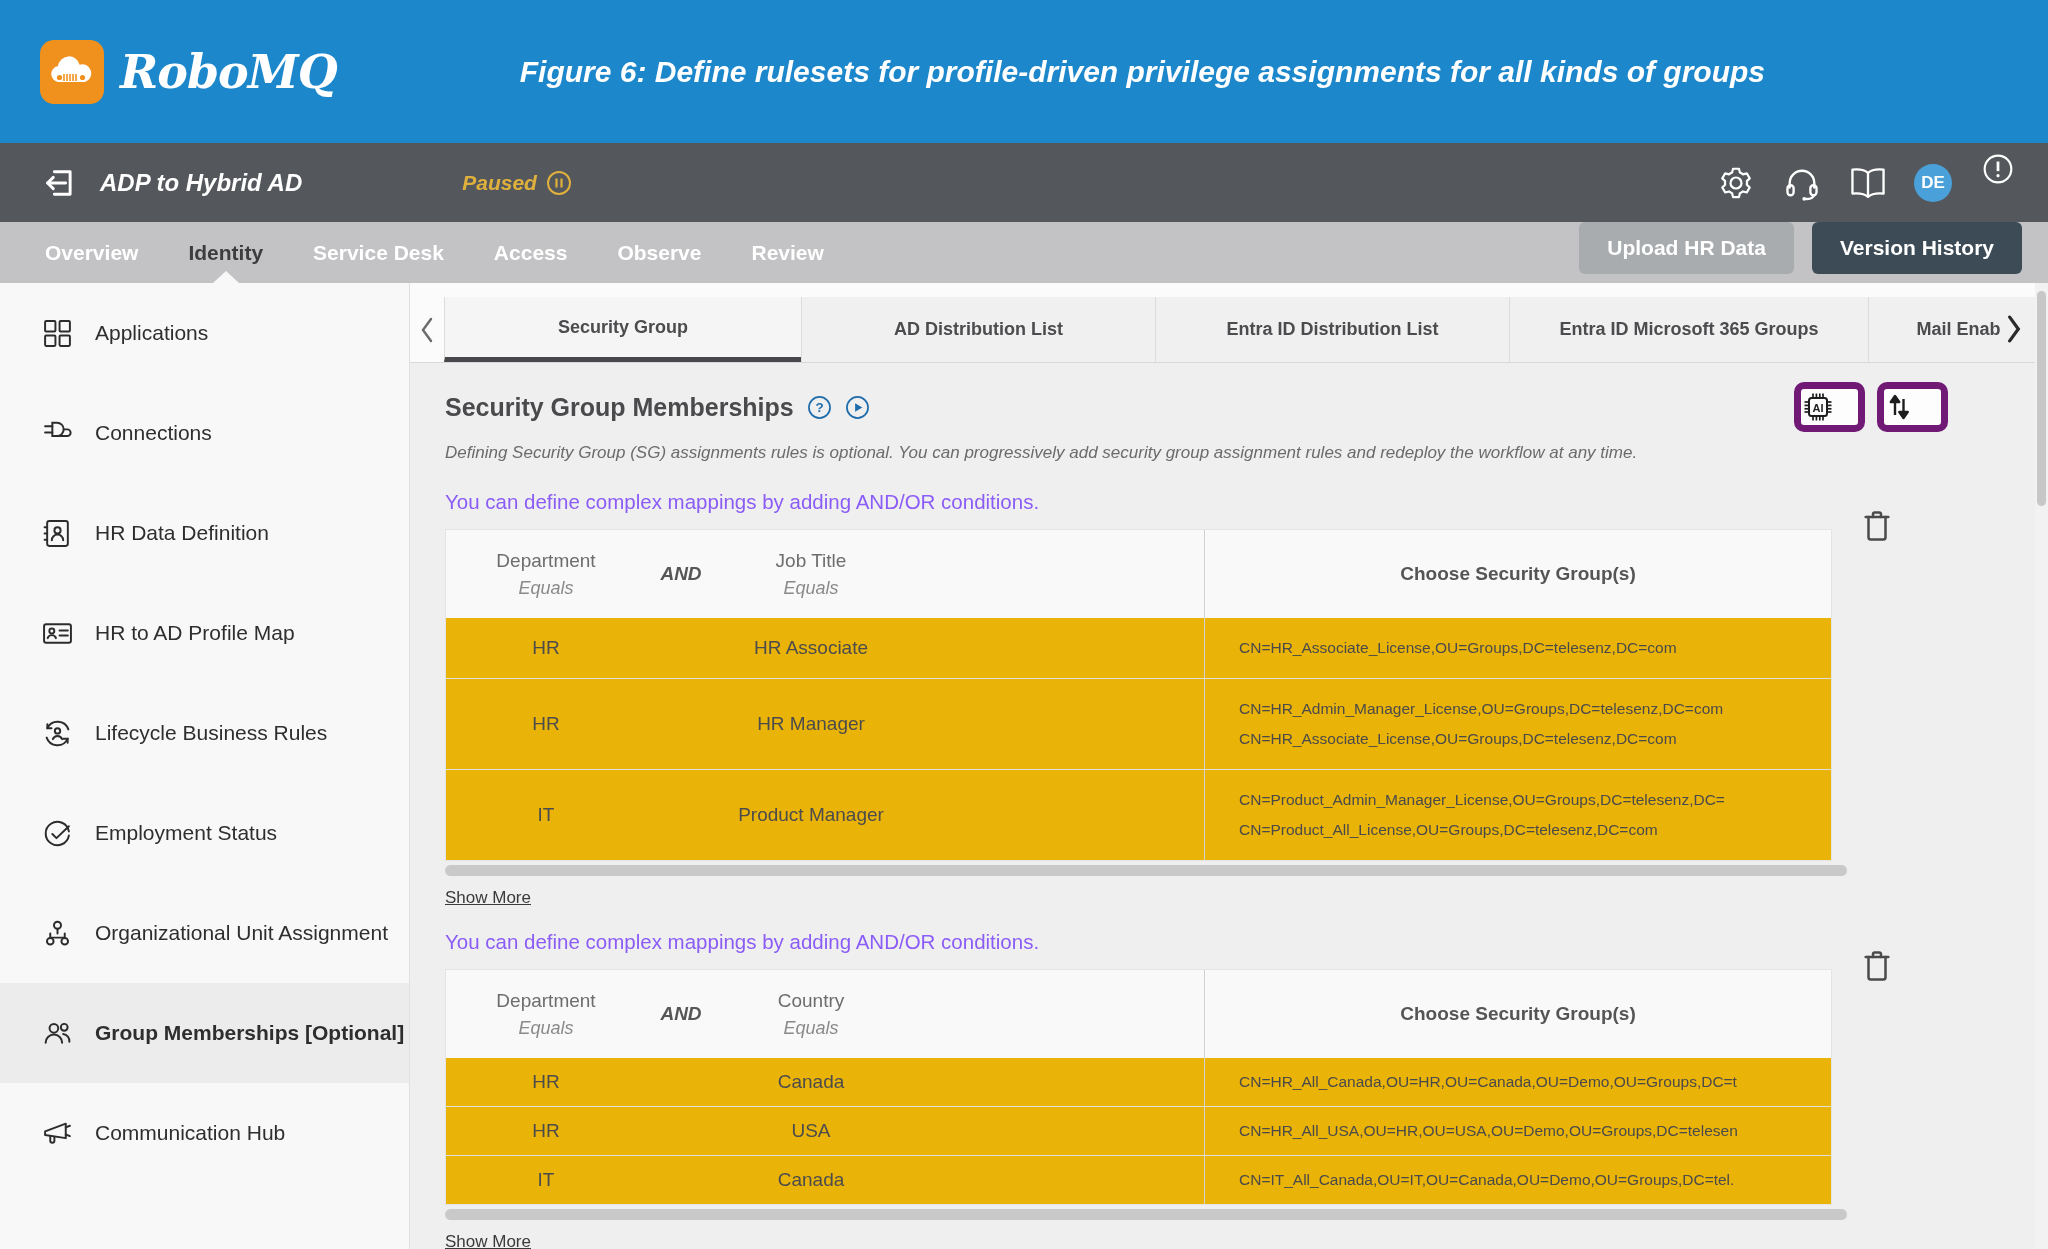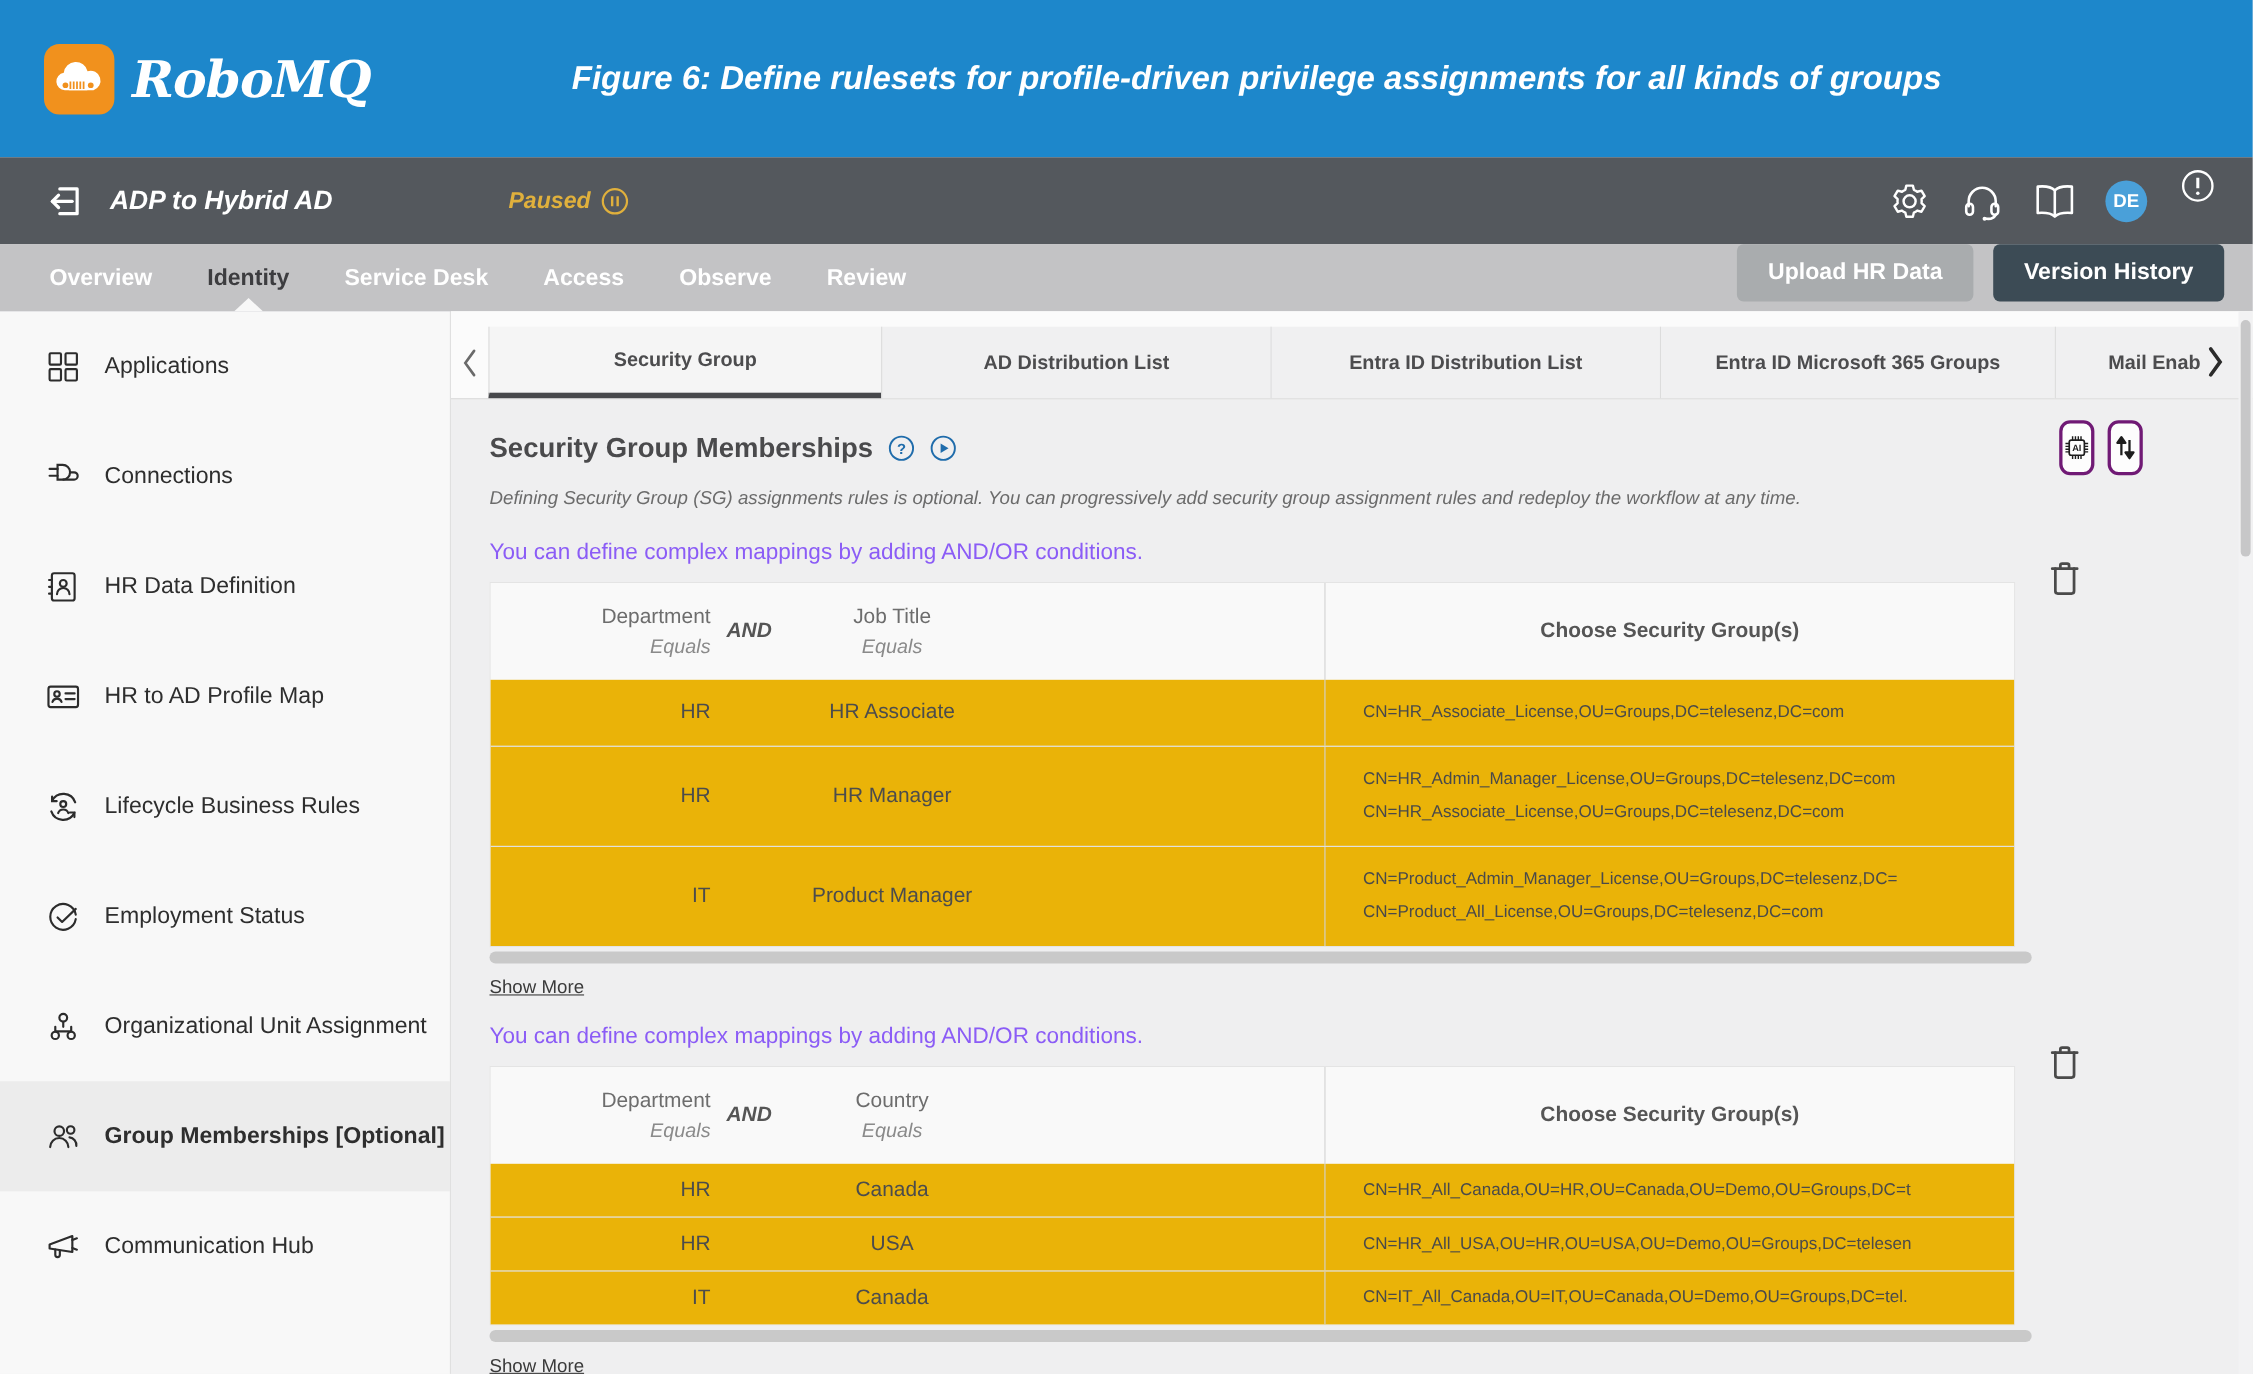--- a/index.html
+++ b/index.html
@@ -51,31 +51,31 @@
   .tab.t5{flex:1;border-left:1px solid #dcdcdc}
   .tab.active{background:#f5f5f5;border-bottom:5px solid #47484b}
   .tstrip-chevron.right{position:absolute;right:14px;bottom:8px;height:50px;width:40px;background:transparent}
 
   
   .content{flex:1;overflow:hidden;padding:19px 0 0 35px}
   .sec-head{display:flex;align-items:center;gap:13px}
   .sec-title{font-size:25px;font-weight:bold;color:#4a4a4c}
   .circle-icon{width:25px;height:25px;cursor:pointer}
   .head-actions{margin-left:auto;margin-right:100px;display:flex;gap:12px}
-  .sq-btn{width:32px;height:50px;background:#fdfdfd;border:3px solid #701a75;border-radius:10px;display:flex;align-items:center;justify-content:flex-start;cursor:pointer}
+  .sq-btn{width:71px;height:50px;background:#fdfdfd;border:7px solid #701a75;border-radius:10px;display:flex;align-items:center;justify-content:flex-start;cursor:pointer}
   .sec-desc{font-style:italic;color:#6b6b6b;font-size:17px;margin-top:11px}
   .sec-hint{font-size:20.5px;color:#8b5cf6;margin-top:27px}
 
   .table-wrap{position:relative;width:1387px;margin-top:15px}
   .rule-table{width:1387px;background:#f9f9f9;border:1px solid #e4e4e4}
   .trow{display:flex;border-top:1px solid #e0e0e0}
   .trow:first-child{border-top:none}
   .tleft{width:758px;display:flex;align-items:center}
   .tright{flex:1;border-left:1px solid #d2d2d2;display:flex;flex-direction:column;justify-content:center}
-  .colA{width:200px;text-align:right}
+  .colA{width:200px;text-align:center}
   .colJ{width:70px;text-align:center}
   .colB{width:190px;text-align:center}
   .thead .tleft,.thead .tright{min-height:88px}
   .thead .cname{font-size:19px;color:#6d6d6d}
   .thead .cop{font-size:18px;color:#8a8a8a;font-style:italic;margin-top:6px}
   .join-label{font-size:19px;color:#555;font-weight:bold;font-style:italic}
   .groups-head{font-size:19px;font-weight:bold;color:#555;text-align:center}
   .cellval{font-size:19px;color:#4c4c4c}
   .databody .trow{background:#eab308}
   .grp-list{list-style:none;padding:15px 10px 15px 34px}

